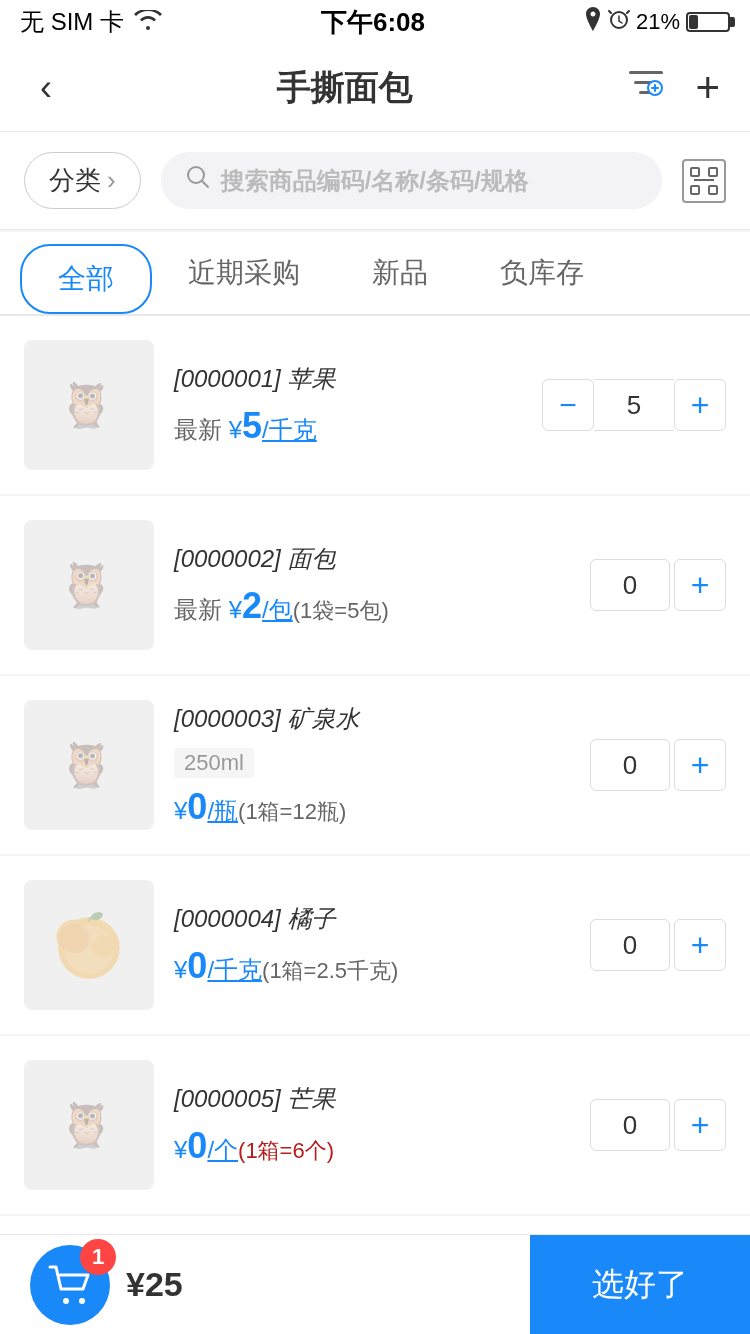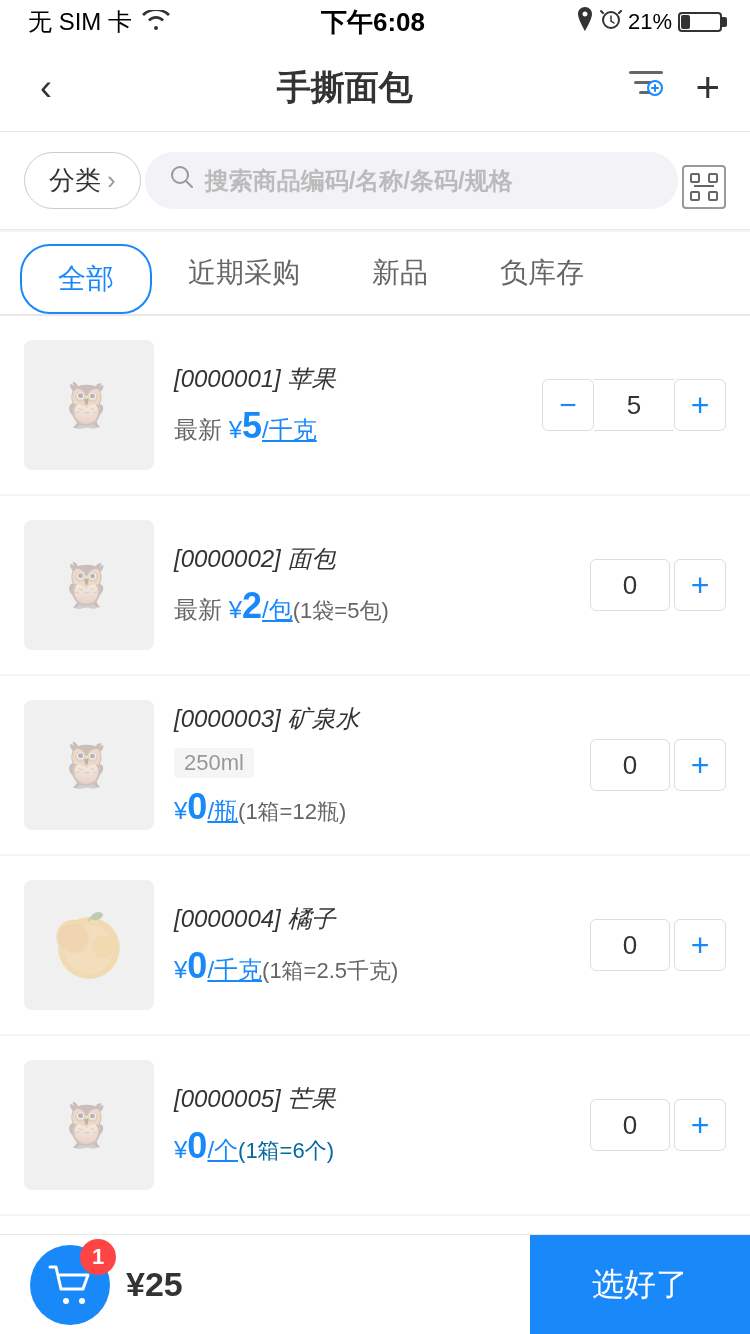--- a/index.html
+++ b/index.html
@@ -12,21 +12,21 @@
       overflow-x: hidden;
       font-size: 28px;
     }
     
     .status-bar {
       height: 44px;
       background: #fff;
       display: flex;
       align-items: center;
       justify-content: space-between;
-      padding: 0 28px;
+      padding: 0 20px;
       font-size: 24px;
       font-weight: 500;
     }
     .status-left { display: flex; align-items: center; gap: 10px; }
     .status-center { font-size: 26px; font-weight: 600; }
     .status-right { display: flex; align-items: center; gap: 6px; font-size: 22px; }
     .battery-icon {
       width: 44px; height: 20px; border: 2px solid #333; border-radius: 4px; position: relative; display: inline-flex; align-items: center;
     }
     .battery-icon::after {
@@ -61,22 +61,22 @@
       font-size: 38px;
       color: #666;
       cursor: pointer;
     }
 
     
     .filter-bar {
       background: #fff;
       padding: 20px 24px;
       display: flex;
-      align-items: flex-end;
-      gap: 4px;
+      align-items: center;
+      gap: 20px;
       border-bottom: 1px solid #e8e8e8;
     }
     .category-btn {
       border: 1px solid #ccc;
       border-radius: 30px;
       padding: 10px 24px;
       font-size: 26px;
       color: #333;
       background: #fff;
       white-space: nowrap;
@@ -416,21 +416,21 @@
 
   <div class="product-item">
     <div class="product-img">
       <svg viewBox="0 0 80 80">
           <text y="55" x="10" font-size="44">🦉</text>
         </svg>
     </div>
     <div class="product-info">
       <div class="product-name">[0000005] 芒果</div>
       <div class="product-price">
-        <span style="color:#1989fa;font-size:24px;">¥</span><span style="color:#1989fa;font-size:36px;font-weight:700;">0</span><span style="color:#1989fa;font-size:24px;text-decoration:underline;">/个</span><span style="color:#0369a1;font-size:22px;">(1箱=6个)</span>
+        <span style="color:#1989fa;font-size:24px;">¥</span><span style="color:#1989fa;font-size:36px;font-weight:700;">0</span><span style="color:#1989fa;font-size:24px;text-decoration:underline;">/个</span><span style="color:#b91c1c;font-size:22px;">(1箱=6个)</span>
       </div>
     </div>
     <div class="qty-control">
       <input class="qty-input" value="0" type="text" style="border: 1px solid rgb(221, 221, 221); border-radius: 6px;">
       <button class="qty-btn qty-btn-plus" style="border-radius:6px;margin-left:4px;">+</button>
     </div>
   </div>
 
   <div class="product-item">
     <div class="product-img">

